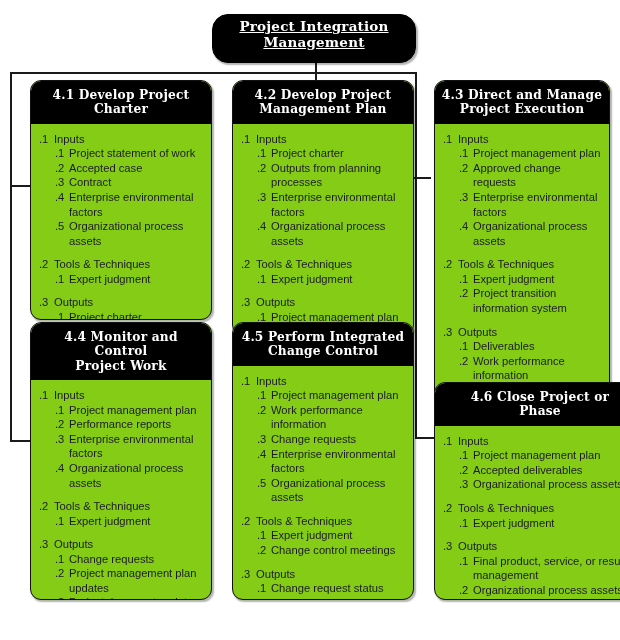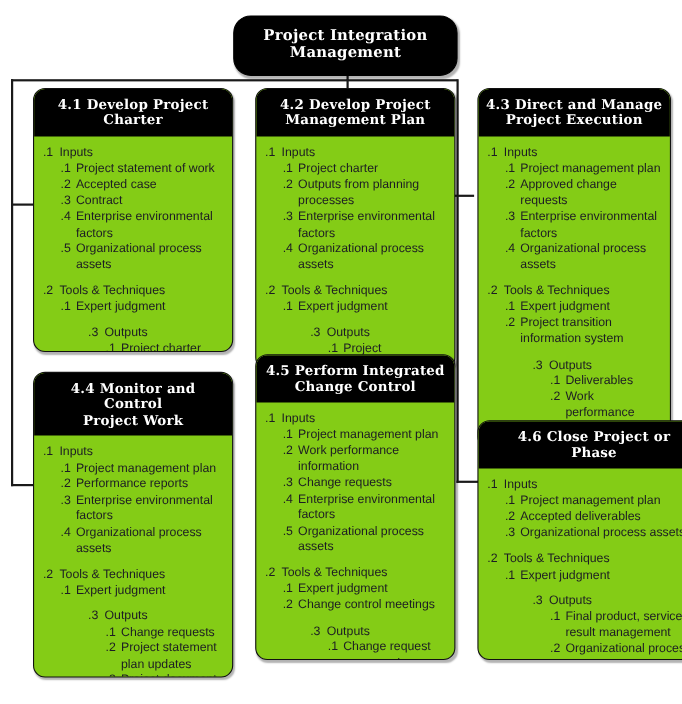--- a/index.html
+++ b/index.html
@@ -59,32 +59,33 @@
     left: 212px;
     top: 14px;
     width: 204px;
     border-radius: 16px;
     background: #000000;
     border: 1px solid #000;
   }
   .root .node-header {
     font-size: 13.5px;
     border-radius: 15px;
-    padding: 10px 8px 11px 8px;
+    padding: 4px 8px 11px 8px;
+    text-decoration: underline;
   }
 
   
   .proc .node-header { font-size: 12.2px; }
 
   
   .grp {
     display: block;
     margin-bottom: 9px;
   }
-  .grp:last-child { margin-bottom: 0; margin-left: 41px; }
+  .grp:last-child { margin-bottom: 0; }
   .grp-title {
     font-size: 11.2px;
     line-height: 1.30;
     white-space: nowrap;
     padding-left: 2px;
     font-family: "Liberation Sans", sans-serif;
   }
   .grp-title .num { display: inline-block; width: 15px; }
   .sub-wrap {
     display: block;
@@ -278,21 +279,21 @@
             </div>
             <div class="sub-item">
               <span class="num">.2</span>
               <span class="txt">Work performance information</span>
             </div>
           </div>
         </div>
       </div>
   </div>
 
-  <div class="node proc" style="left:30px; top:338px; width:182px; height:278px;">
+  <div class="node proc" style="left:30px; top:322px; width:182px; height:278px;">
     <div class="node-header">4.4 Monitor and Control<br>Project Work</div>
     <div class="node-body">
         <div class="grp">
           <div class="grp-title"><span class="num">.1</span><span>Inputs</span></div>
           <div class="sub-wrap">
             <div class="sub-item">
               <span class="num">.1</span>
               <span class="txt">Project management plan</span>
             </div>
             <div class="sub-item">
@@ -320,21 +321,21 @@
         </div>
         <div class="grp">
           <div class="grp-title"><span class="num">.3</span><span>Outputs</span></div>
           <div class="sub-wrap">
             <div class="sub-item">
               <span class="num">.1</span>
               <span class="txt">Change requests</span>
             </div>
             <div class="sub-item">
               <span class="num">.2</span>
-              <span class="txt">Project statement plan updates</span>
+              <span class="txt">Project management plan updates</span>
             </div>
             <div class="sub-item">
               <span class="num">.3</span>
               <span class="txt">Project document updates</span>
             </div>
           </div>
         </div>
       </div>
   </div>
 

